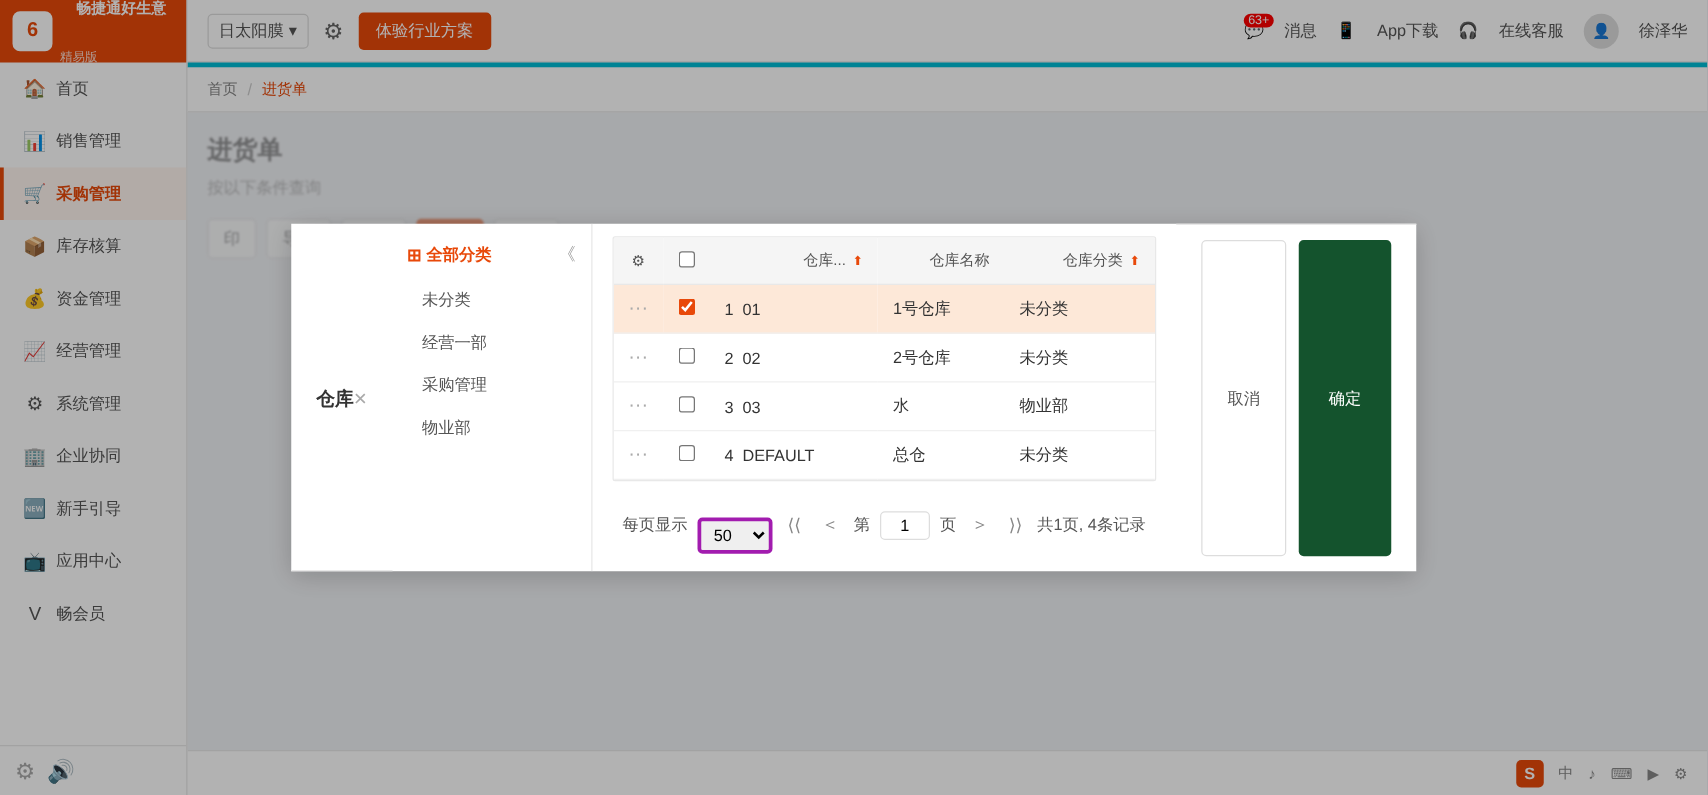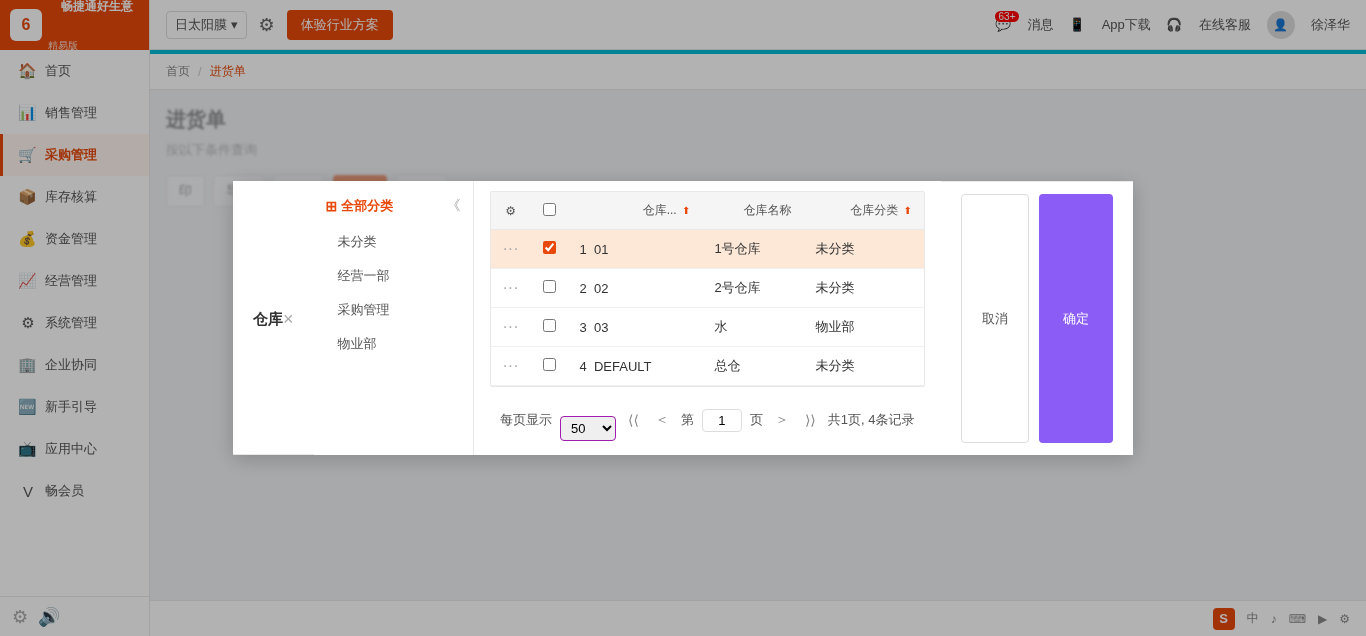--- a/index.html
+++ b/index.html
@@ -164,38 +164,38 @@
     tr.highlighted { background: #fde8d8; }
     .sort-icon { color: #e8490a; font-size: 10px; margin-left: 2px; }
     .row-menu { color: #aaa; cursor: pointer; font-size: 16px; }
     input[type=checkbox] { accent-color: #e8490a; cursor: pointer; }
 
     
     .pagination {
       display: flex; align-items: center; justify-content: center;
       gap: 8px; padding: 12px 0 4px; font-size: 13px; color: #555;
     }
-    .page-select { border: 1px solid #a21caf; border-radius: 4px; padding: 3px 6px; font-size: 13px; margin-top: 17px; }
+    .page-select { border: 3px solid #a21caf; border-radius: 4px; padding: 3px 6px; font-size: 13px; margin-top: 17px; }
     .page-btn { cursor: pointer; color: #888; font-size: 14px; padding: 2px 4px; }
     .page-input {
       width: 40px; border: 1px solid #ddd; border-radius: 4px;
       padding: 3px 6px; text-align: center; font-size: 13px;
     }
 
     
     .dialog-footer {
       display: flex; justify-content: flex-end; gap: 10px;
       padding: 12px 20px; border-top: 1px solid #e8e8e8;
     }
     .btn-cancel {
       border: 1px solid #ddd; background: #fff; color: #555;
       border-radius: 4px; padding: 7px 20px; cursor: pointer; font-size: 13px;
     }
     .btn-confirm {
-      background: #8b5cf6; color: #fff; border: none;
+      background: #14532d; color: #fff; border: none;
       border-radius: 4px; padding: 7px 24px; cursor: pointer; font-size: 13px;
     }
 
     
     .bg-content { position: absolute; top: 0; left: 0; right: 0; bottom: 0; padding: 16px; }
     .bg-title { font-size: 20px; font-weight: bold; color: #333; margin-bottom: 8px; }
     .bg-subtitle { font-size: 13px; color: #888; margin-bottom: 16px; }
     .bg-toolbar { display: flex; gap: 8px; margin-bottom: 12px; }
     .bg-btn { border: 1px solid #ddd; background: #fff; color: #555; border-radius: 4px; padding: 6px 12px; font-size: 13px; cursor: pointer; }
     .bg-btn-orange { background: #e8490a; color: #fff; border: none; border-radius: 4px; padding: 6px 14px; font-size: 13px; cursor: pointer; }

